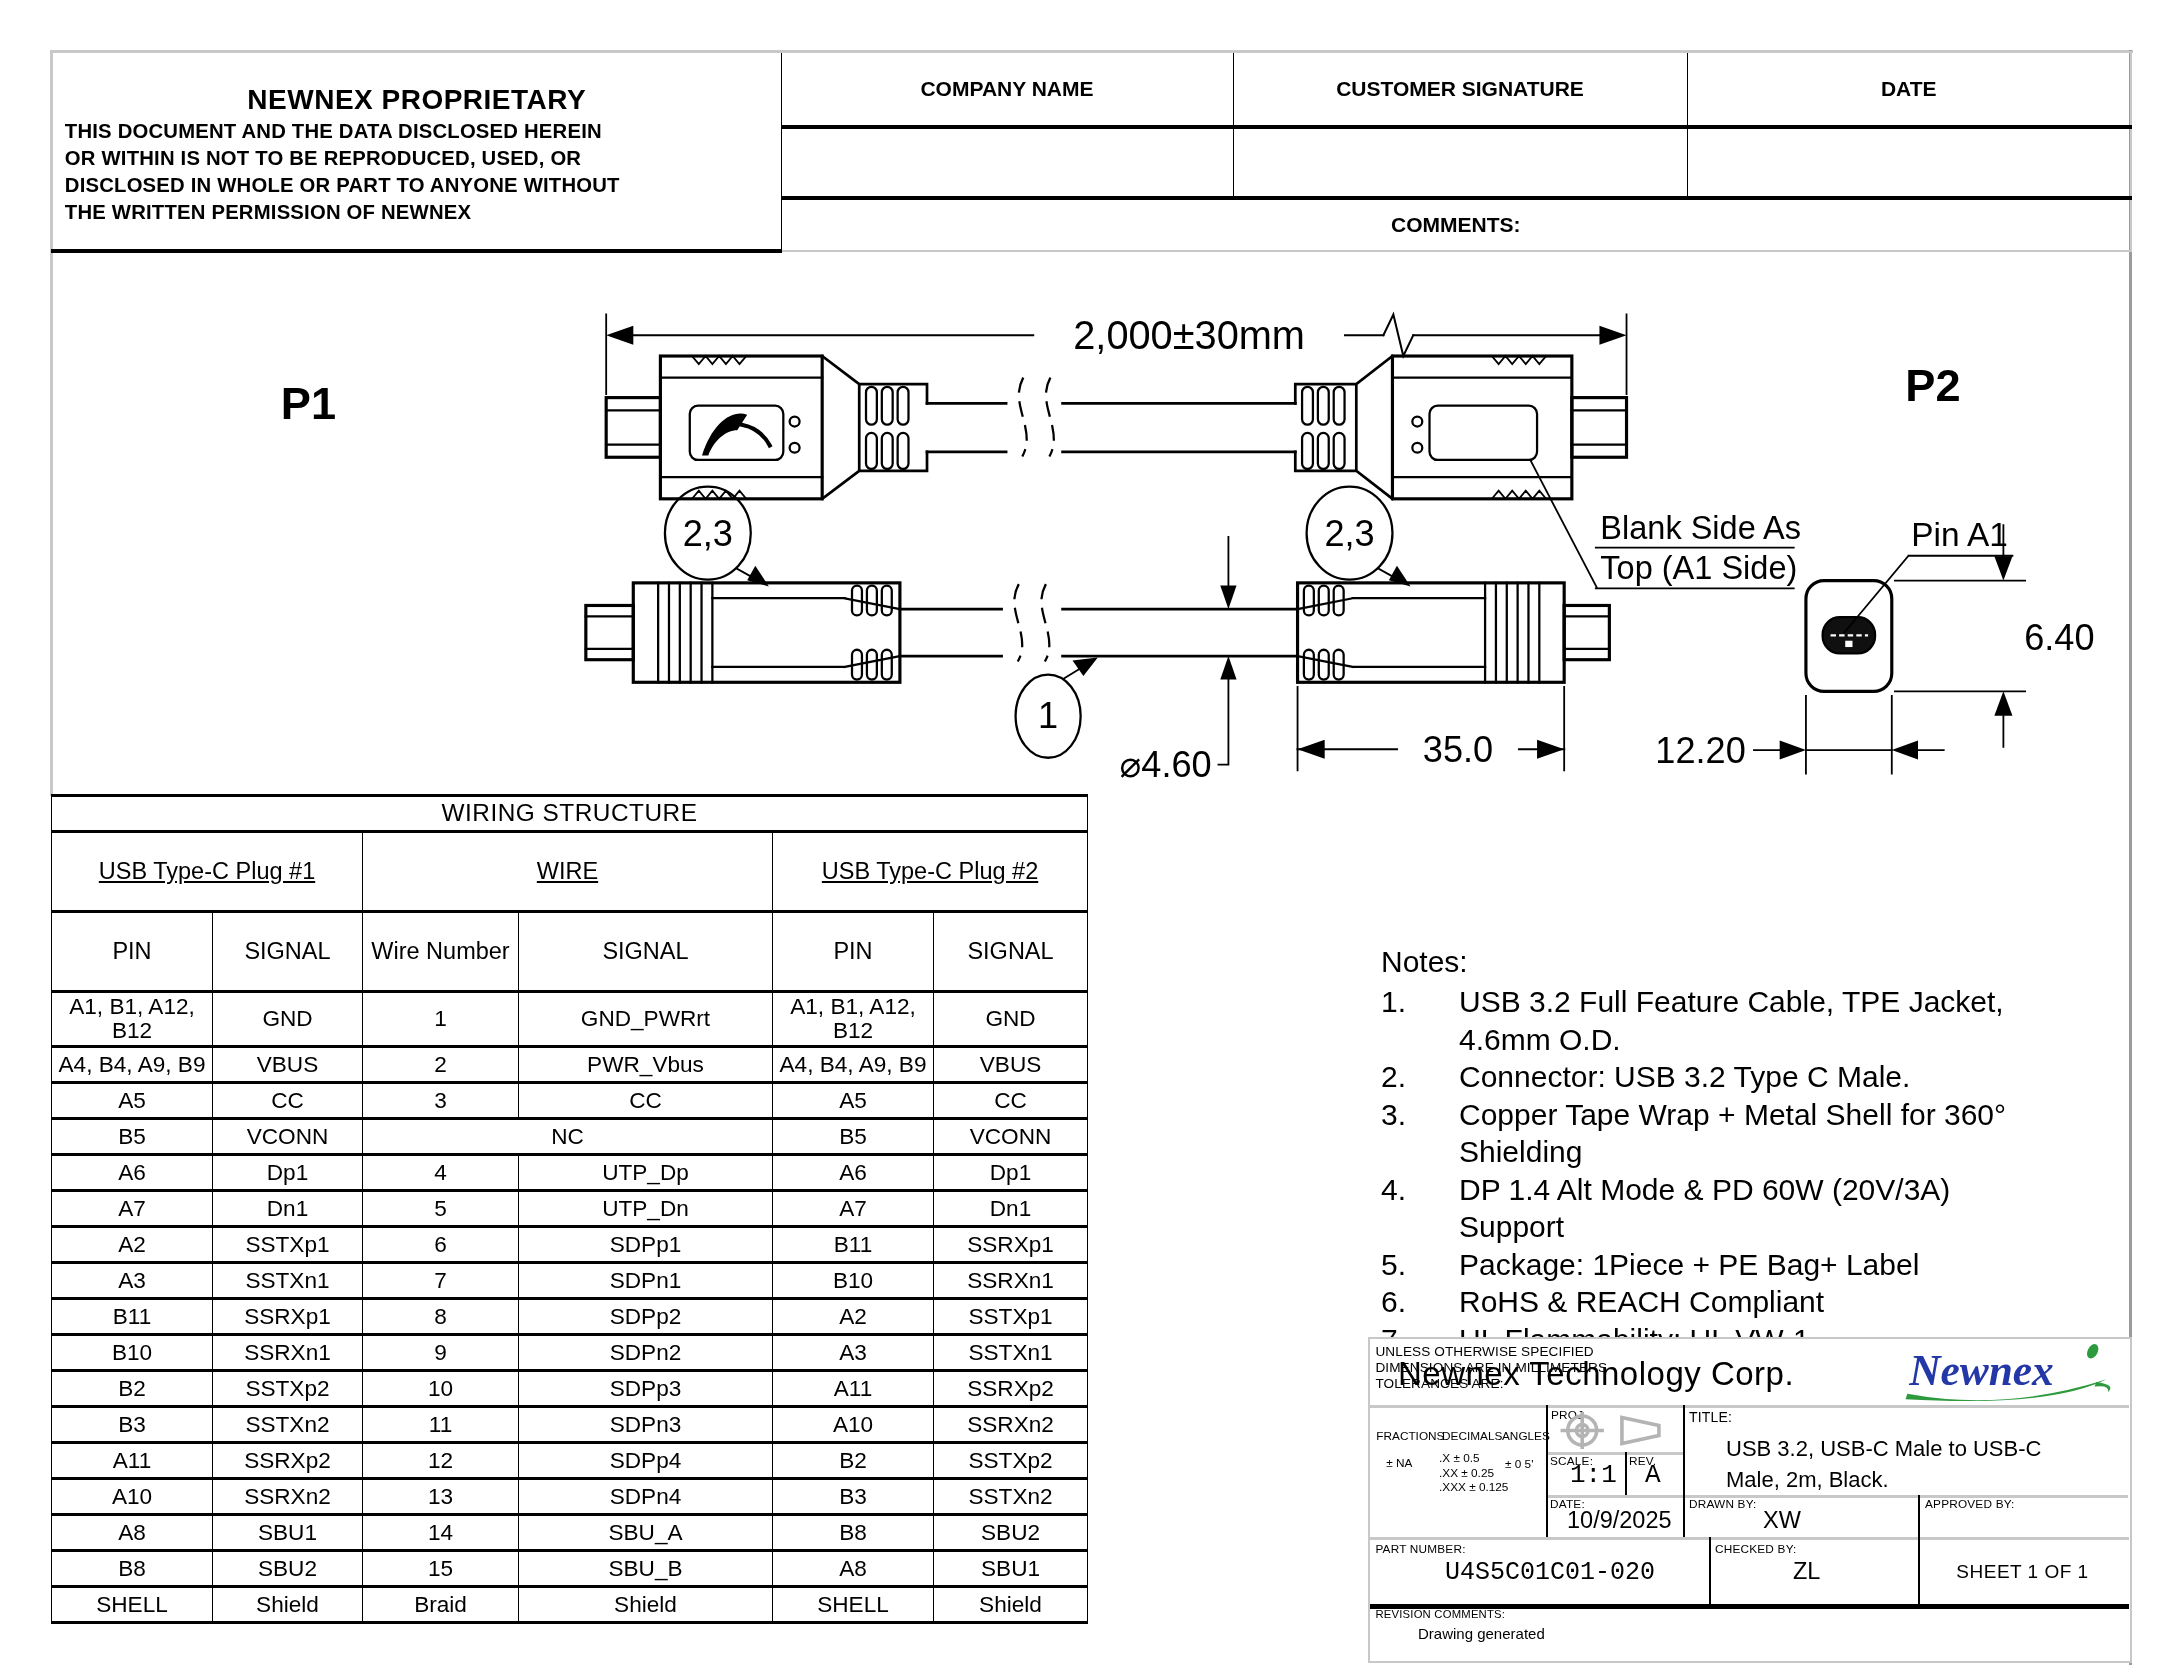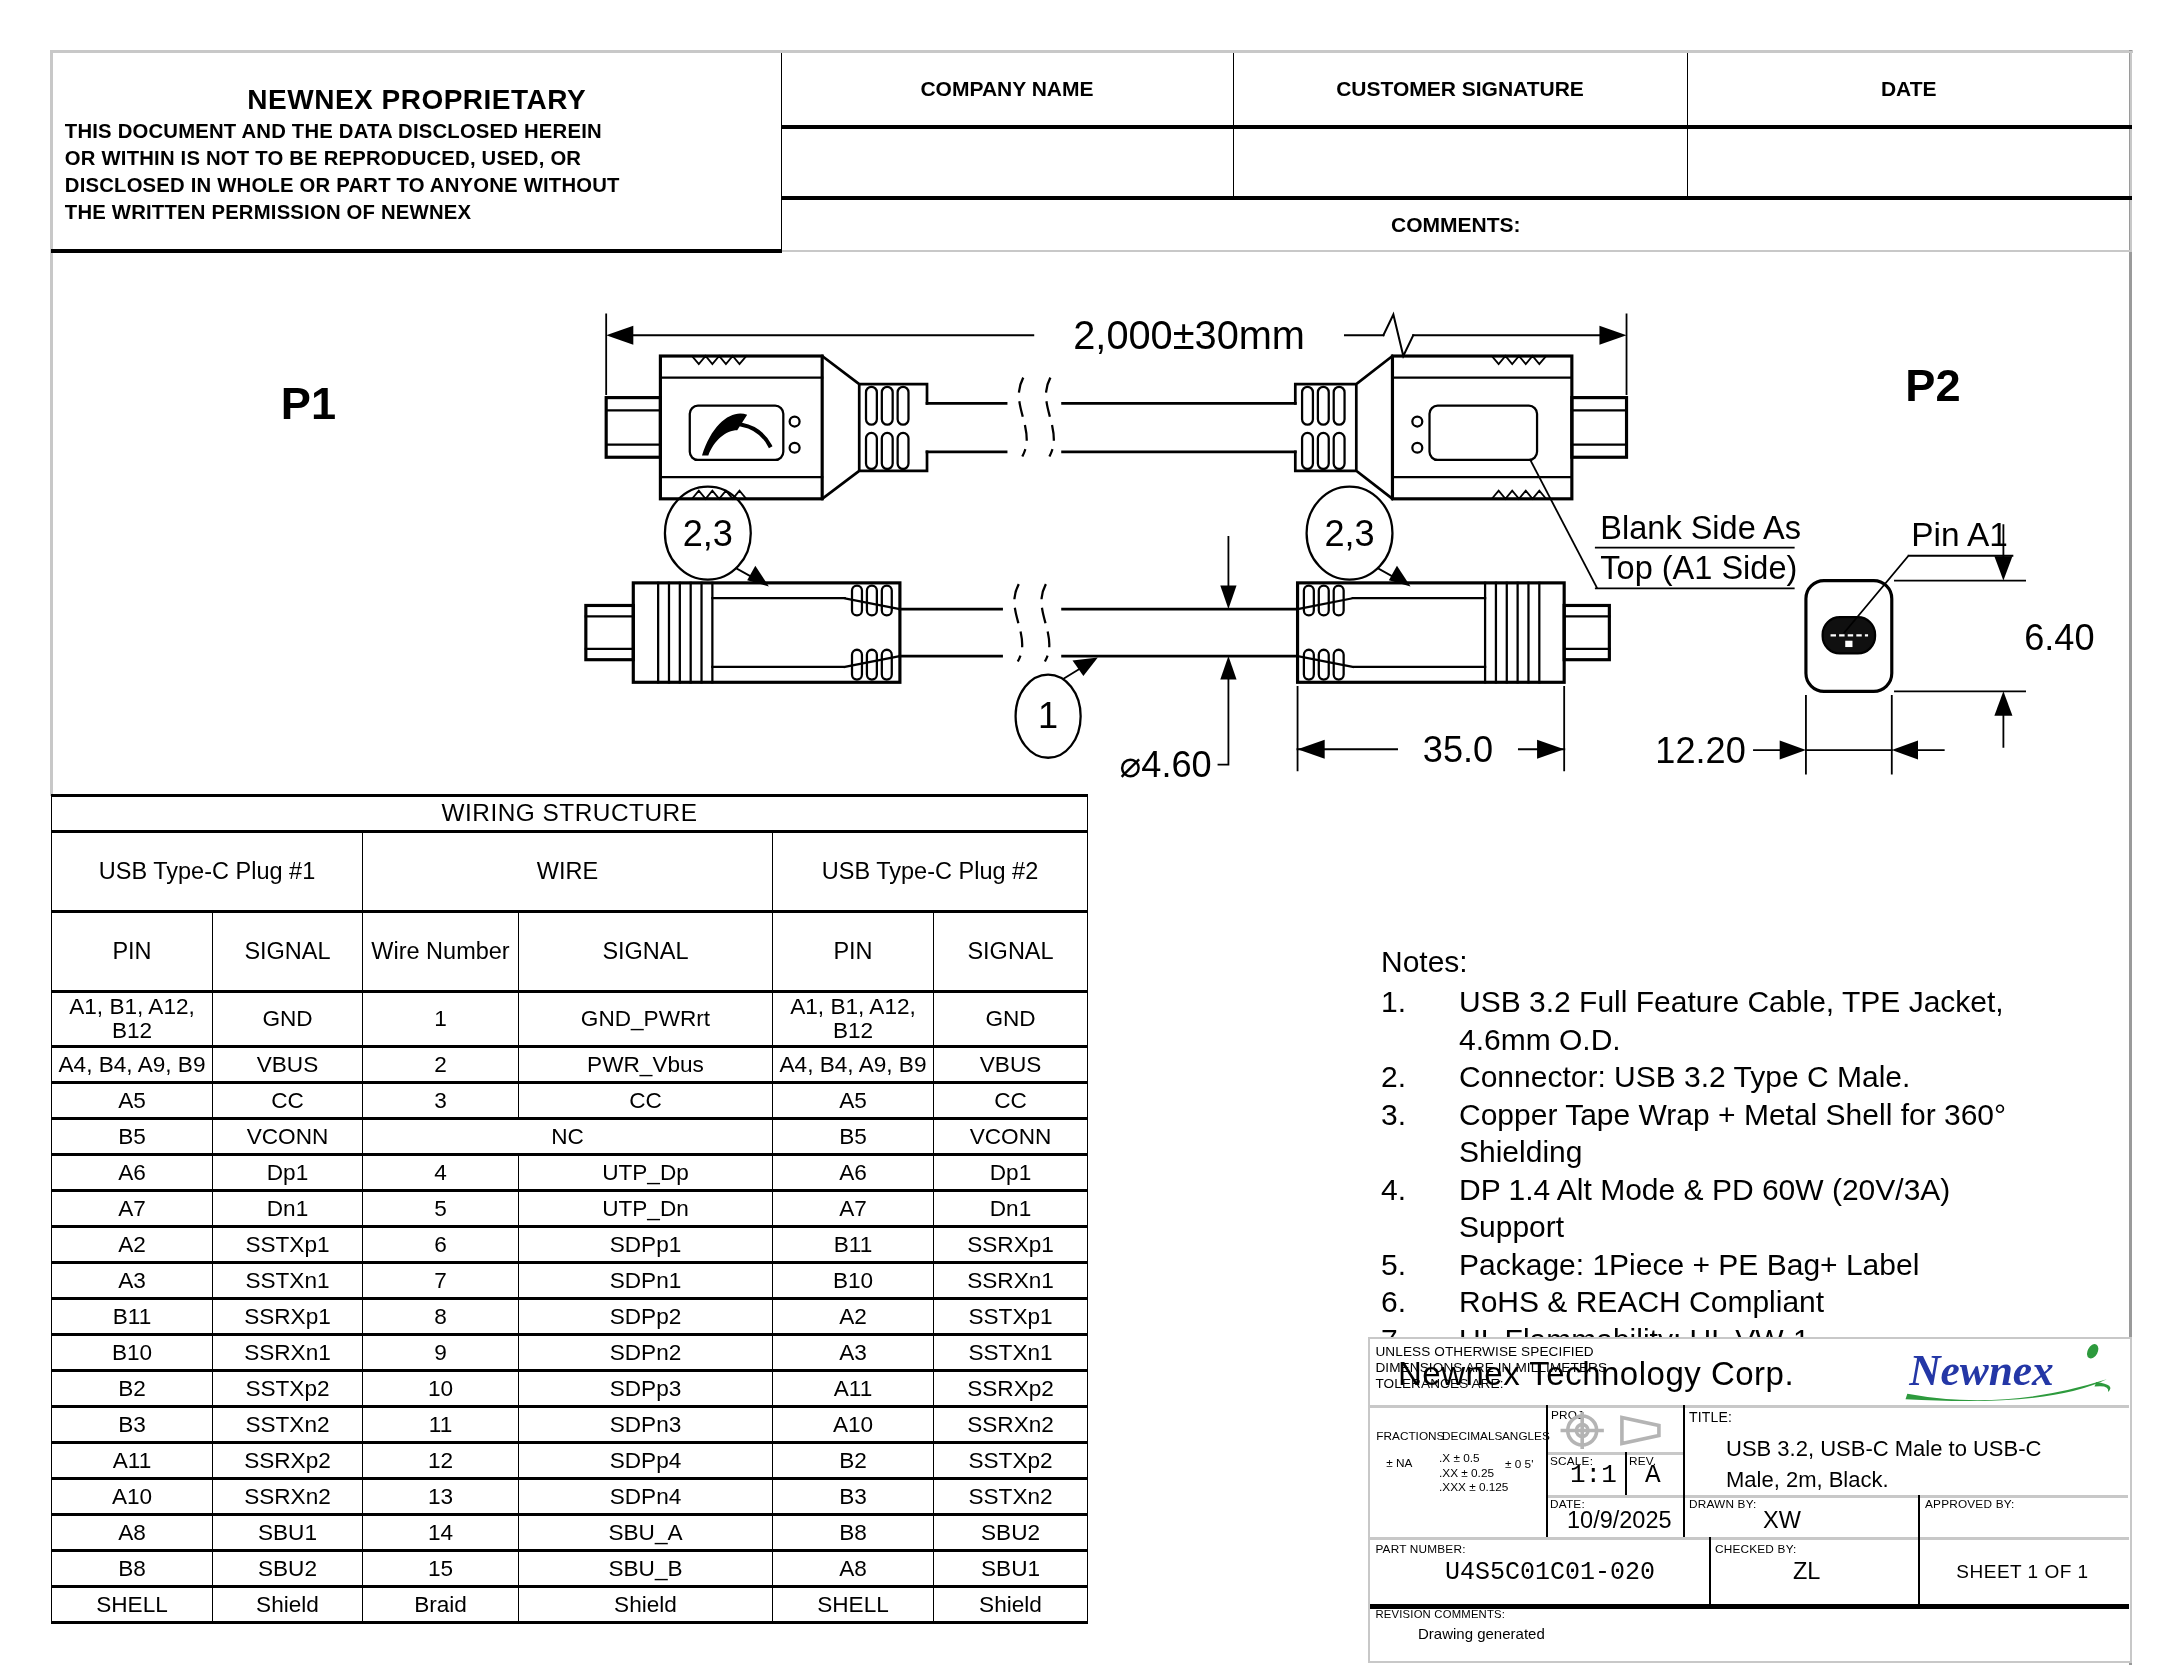--- a/index.html
+++ b/index.html
@@ -29,21 +29,21 @@
   td.comments{border-bottom-width:4.1px;text-align:left;font-weight:bold;font-size:21px;padding-left:12.7px;}
 
   
   svg.draw{position:absolute;left:52px;top:253px;}
   svg.draw text{font-family:"Liberation Sans","DejaVu Sans",sans-serif;fill:#000;stroke:none;}
 
   
   table.wiring{position:absolute;left:51px;top:794px;width:1036px;border-collapse:collapse;table-layout:fixed;background:#fff;}
   table.wiring td{border:1.4px solid var(--ink);border-top-width:3.6px;border-bottom-width:3.6px;text-align:center;font-size:22.6px;line-height:1.08;padding:1.8px 2.7px;}
   tr.t-title{height:36px;} tr.t-title td{font-size:24.4px;letter-spacing:0.5px;}
-  tr.t-group{height:80px;} tr.t-group td{font-size:23.5px;}
+  tr.t-group{height:80px;text-decoration:underline;} tr.t-group td{font-size:23.5px;}
   tr.t-sub{height:80px;} tr.t-sub td{font-size:23.5px;}
   table.wiring tbody tr{height:36px;}
 
   
   .notes{position:absolute;left:1381px;top:943px;width:723px;font-size:30px;line-height:1.25;}
   .notes-title{margin-bottom:2.7px;}
   .note-item{display:flex;}
   .note-num{width:78px;flex:none;}
   .note-text{width:574px;}
 

